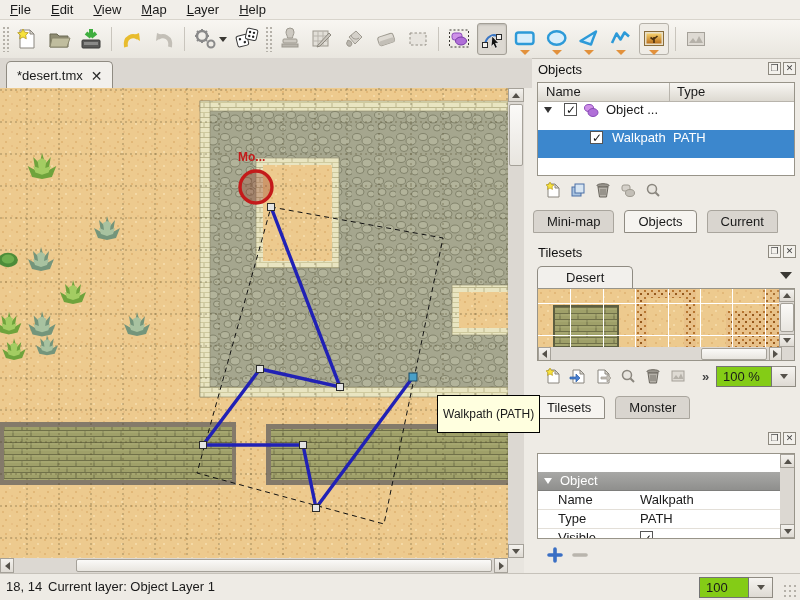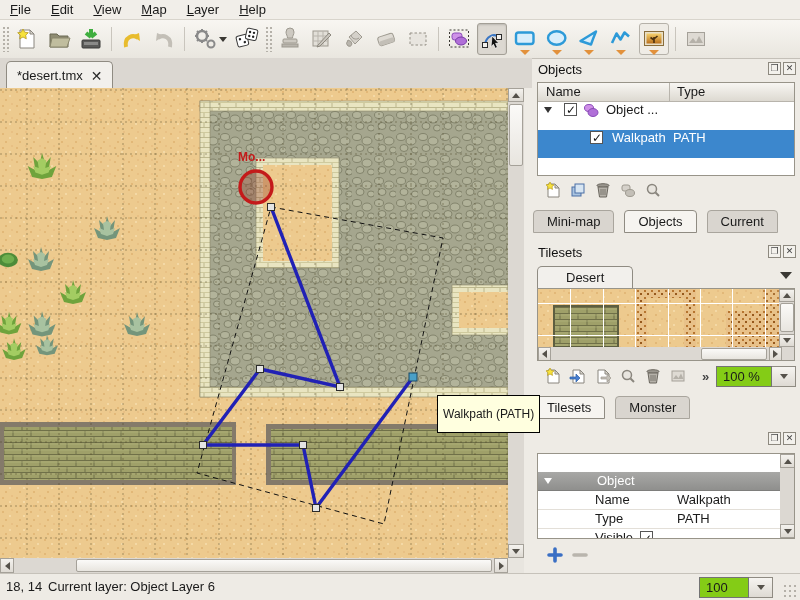--- a/index.html
+++ b/index.html
@@ -90,21 +90,21 @@
 
   
   .combo{position:absolute;display:flex;}
   .combo .fld{background:#84cc16;border:1px solid #737373;box-sizing:border-box;padding:0 6px;
     line-height:19px;height:21px;}
   .combo .drop{width:24px;height:21px;border:1px solid #8f8b82;border-left:none;box-sizing:border-box;
     background:linear-gradient(#f6f4f0,#dedad3);display:flex;align-items:center;justify-content:center;}
 
   
   .prow{position:relative;height:18px;line-height:18px;border-bottom:1px solid #e3dfd8;}
-  .prow span{position:absolute;white-space:nowrap;margin-left:37px;}
+  .prow span{position:absolute;white-space:nowrap;}
   .prow.group{background:linear-gradient(#a8a8a6,#8f8f8d);color:#fff;border-bottom:1px solid #7e7e7c;}
   .prow .val{left:102px;}
 
   
   #statusbar{position:absolute;left:0;top:573px;width:800px;height:27px;background:#eeebe5;
     border-top:1px solid #c6c2ba;}
   #statusbar span{position:absolute;top:5px;}
   #grip{position:absolute;right:2px;bottom:2px;width:15px;height:15px;
     background:radial-gradient(circle at 2px 2px,#b5b1a9 1.2px,transparent 1.4px);background-size:5px 5px;}
 </style>
@@ -660,21 +660,21 @@
       <div class="pbtn">
         <svg width="16" height="16">
           <path d="M2,8 H14" stroke="#b9b5ad" stroke-width="3.6" stroke-linecap="round"></path>
           </svg>
       </div>
     </div>
   </div>
 
   <div id="statusbar">
     <span style="left:6px">18, 14</span>
-    <span style="left:48px">Current layer: Object Layer 6</span>
+    <span style="left:48px">Current layer: Object Layer 1</span>
     <div class="combo" style="left:699px;top:3px">
       <div class="fld" style="width:50px">100 %</div>
       <div class="drop">
           <div class="arr dn"></div>
         </div>
     </div>
     <div id="grip"></div>
   </div>
 
 </div>

